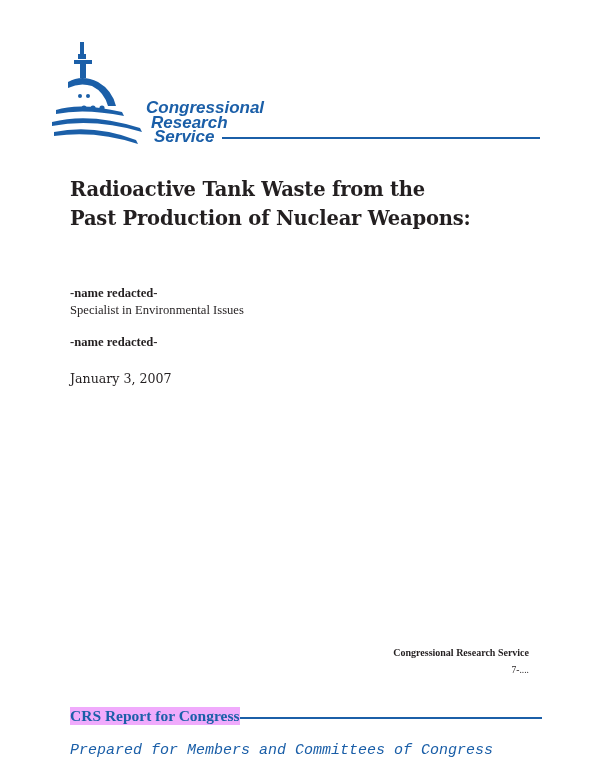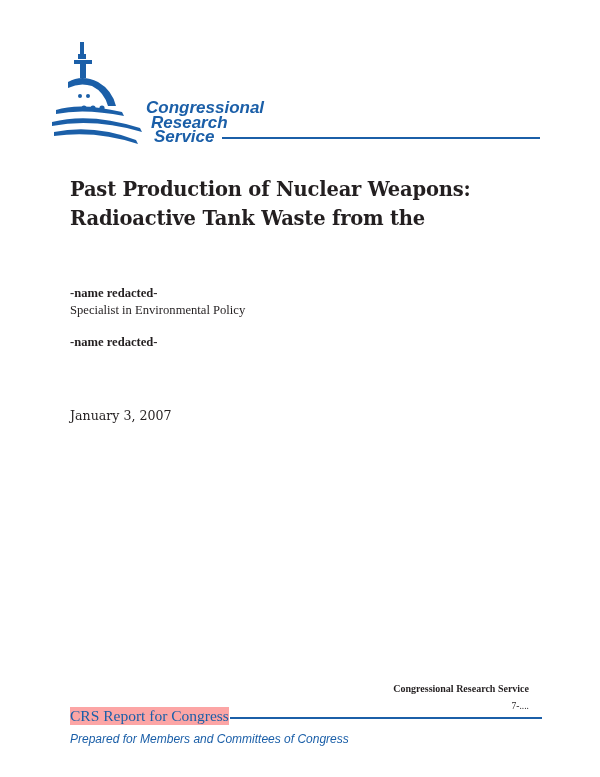--- a/index.html
+++ b/index.html
@@ -12,29 +12,29 @@
   .logo-text .l2 { padding-left:5px; }
   .logo-text .l3 { padding-left:8px; }
   .top-rule { position:absolute; left:222px; top:137px; width:318px; height:2px; background:#1b5fa8; }
   .title { position:absolute; left:70px; top:175px; font-family:"DejaVu Serif",serif; font-weight:bold;
            font-size:19.5px; line-height:29px; color:#231f20; letter-spacing:-0.2px; }
   .title div { white-space:nowrap; }
   .author { position:absolute; left:70px; font-size:12.6px; line-height:17px;font-family:Liberation Serif, serif; }
   .author .name { font-weight:bold; }
   .author1 { top:285px; }
   .author2 { top:334px; }
-  .date { position:absolute; left:70px; top:408px; font-size:12.6px; }
+  .date { position:absolute; left:70px; top:371px; font-size:12.6px; }
   .right-block { position:absolute; right:71px; top:645px; text-align:right; font-size:9.5px; line-height:15px;
                  font-family:"Liberation Serif",serif; }
-  .right-block .org { font-weight:bold; font-size:10px; margin-bottom:3px;margin-top:36px; }
+  .right-block .org { font-weight:bold; font-size:10px; margin-bottom:3px; }
   .footer { position:absolute; left:70px; top:706px; width:472px; }
-  .footer-title { font-family:"Liberation Serif",serif; font-weight:normal; color:#1b5fa8; font-size:15.5px;
-                  white-space:nowrap; display:inline-block; background:#fca5a5; position:relative; z-index:1; }
+  .footer-title { font-family:"Liberation Serif",serif; font-weight:bold; color:#1b5fa8; font-size:15.5px;
+                  white-space:nowrap; display:inline-block; background:#f0abfc; position:relative; z-index:1; }
   .footer-rule { position:absolute; left:160px; top:11px; right:0; height:2px; background:#1b5fa8; }
-  .footer-sub { font-family:Liberation Sans, sans-serif; font-style:italic; color:#1b5fa8; font-size:12px; margin-top:7px; }
+  .footer-sub { font-family:Liberation Mono, monospace; font-style:italic; color:#1b5fa8; font-size:15px; margin-top:17px; }
 </style>
 </head>
 <body>
 
 <div>
   <svg class="logo" viewBox="0 0 100 110">
     <g fill="#1b5fa8">
       <rect x="30" y="4" width="4" height="14"></rect>
       <rect x="28" y="16" width="8" height="5"></rect>
       <path d="M24 22 h18 v4 h-18z"></path>
@@ -52,27 +52,27 @@
   </svg>
   <div class="logo-text">
     <div>Congressional</div>
     <div class="l2">Research</div>
     <div class="l3">Service</div>
   </div>
 </div>
 <div class="top-rule"></div>
 
 <div class="title">
+  <div>Radioactive Tank Waste from the</div>
   <div>Past Production of Nuclear Weapons:</div>
-  <div>Radioactive Tank Waste from the</div>
 </div>
 
 <div class="author author1">
   <div class="name">-name redacted-</div>
-  <div>Specialist in Environmental Policy</div>
+  <div>Specialist in Environmental Issues</div>
 </div>
 <div class="author author2">
   <div class="name">-name redacted-</div>
 </div>
 
 <div class="date">January 3, 2007</div>
 
 <div class="right-block">
   <div class="org">Congressional Research Service</div>
   <div>7-....</div>

